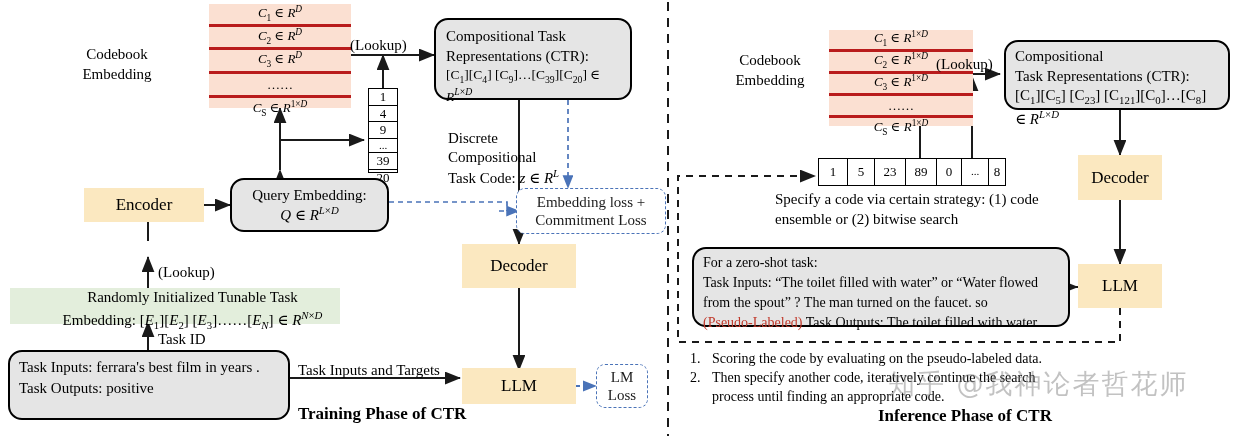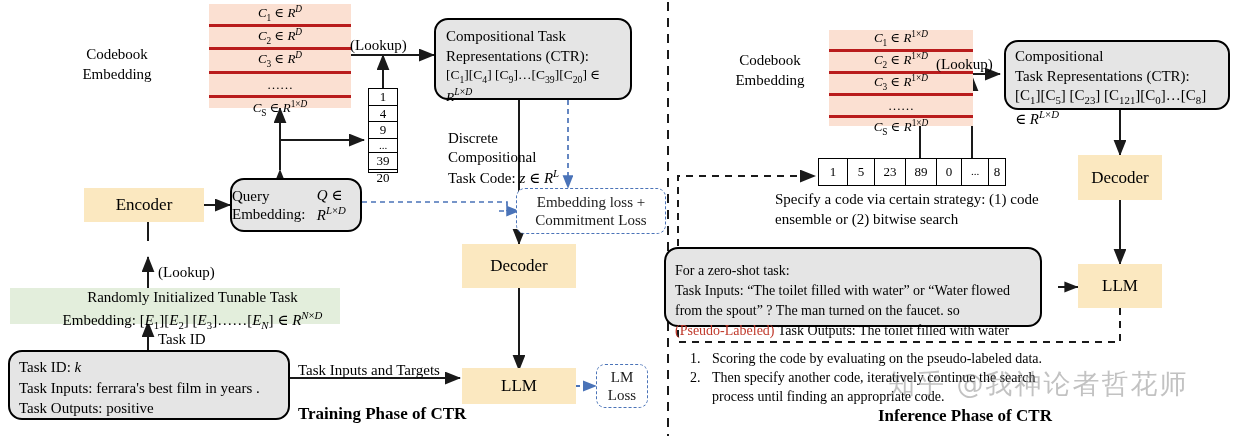--- a/index.html
+++ b/index.html
@@ -143,21 +143,21 @@
     <div>Representations (CTR):</div>
     <div style="font-size:13.5px;">
       [C<sub>1</sub>][C<sub>4</sub>] [C<sub>9</sub>]…[C<sub>39</sub>][C<sub>20</sub>] ∈ <i>R</i><sup><i>L</i>×<i>D</i></sup></div>
   </div>
 
   <div class="abs dashbox lbl ctr" style="left:516px;top:188px;width:150px;height:46px;flex-direction:column;">
     <div>Embedding loss +</div>
     <div>Commitment Loss</div>
   </div>
 
-  <div class="abs rrect lbl ctr" style="left:230px;top:178px;width:132px;height:54px;flex-direction:row;">
+  <div class="abs rrect lbl ctr" style="left:230px;top:178px;width:159px;height:54px;flex-direction:column;">
     <div>Query Embedding:</div>
     <div><i>Q</i> ∈ <i>R</i><sup><i>L</i>×<i>D</i></sup></div>
   </div>
 
   <div class="abs yellowbox big ctr" style="left:84px;top:188px;width:120px;height:34px;">Encoder</div>
 
   <div class="abs yellowbox big ctr" style="left:462px;top:244px;width:114px;height:44px;">Decoder</div>
 
   <div class="abs yellowbox big ctr" style="left:462px;top:368px;width:114px;height:36px;">LLM</div>
 
@@ -171,21 +171,20 @@
 
   <div class="abs greenbox lbl" style="left:10px;top:288px;width:330px;height:36px;
               display:flex;flex-direction:column;align-items:center;justify-content:flex-start;line-height:1.3;padding-left:35px;">
     <div>Randomly Initialized Tunable Task</div>
     <div>Embedding: [<i>E</i><sub>1</sub>][<i>E</i><sub>2</sub>] [<i>E</i><sub>3</sub>]……[<i>E<sub>N</sub></i>] ∈ <i>R</i><sup><i>N</i>×<i>D</i></sup></div>
   </div>
 
   <div class="abs lbl" style="left:158px;top:330px;">Task ID</div>
 
   <div class="abs rrect lbl" style="left:8px;top:350px;width:282px;height:70px;padding:5px 9px;line-height:1.38;">
-    <div>Task ID: <i>k</i></div>
     <div>Task Inputs: ferrara's best film in years .</div>
     <div>Task Outputs: positive</div>
   </div>
 
   <div class="abs phase" style="left:298px;top:404px;">Training Phase of CTR</div>
 
   <div class="abs lbl" style="left:298px;top:361px;">Task Inputs and Targets</div>
 
   <div class="abs lbl" style="left:705px;top:50px;width:130px;text-align:center;line-height:1.35;">
     <div>Codebook</div>
@@ -227,21 +226,21 @@
     <div class="lbl-sm" style="width:24px;">0</div>
     <div class="lbl-sm" style="width:26px;font-size:11px;">...</div>
     <div class="lbl-sm" style="flex:1;">8</div>
   </div>
 
   <div class="abs lbl" style="left:775px;top:190px;width:300px;line-height:1.3;">
     <div>Specify a code via certain strategy: (1) code</div>
     <div>ensemble or (2) bitwise search</div>
   </div>
 
-  <div class="abs rrect lbl" style="left:664px;top:247px;width:378px;height:80px;padding:12px 9px;line-height:1.42;font-size:14px;">
+  <div class="abs rrect lbl" style="left:692px;top:247px;width:378px;height:80px;padding:4px 9px;line-height:1.42;font-size:14px;">
     <div>For a zero-shot task:</div>
     <div>Task Inputs: “The toilet filled with water” or “Water flowed</div>
     <div>from the spout” ? The man turned on the faucet.  so</div>
     <div>
       <span class="red">(Pseudo-Labeled)</span><span> Task Outputs: The toilet filled with water</span>
     </div>
   </div>
 
   <div class="abs yellowbox big ctr" style="left:1078px;top:155px;width:84px;height:45px;">Decoder</div>
 

